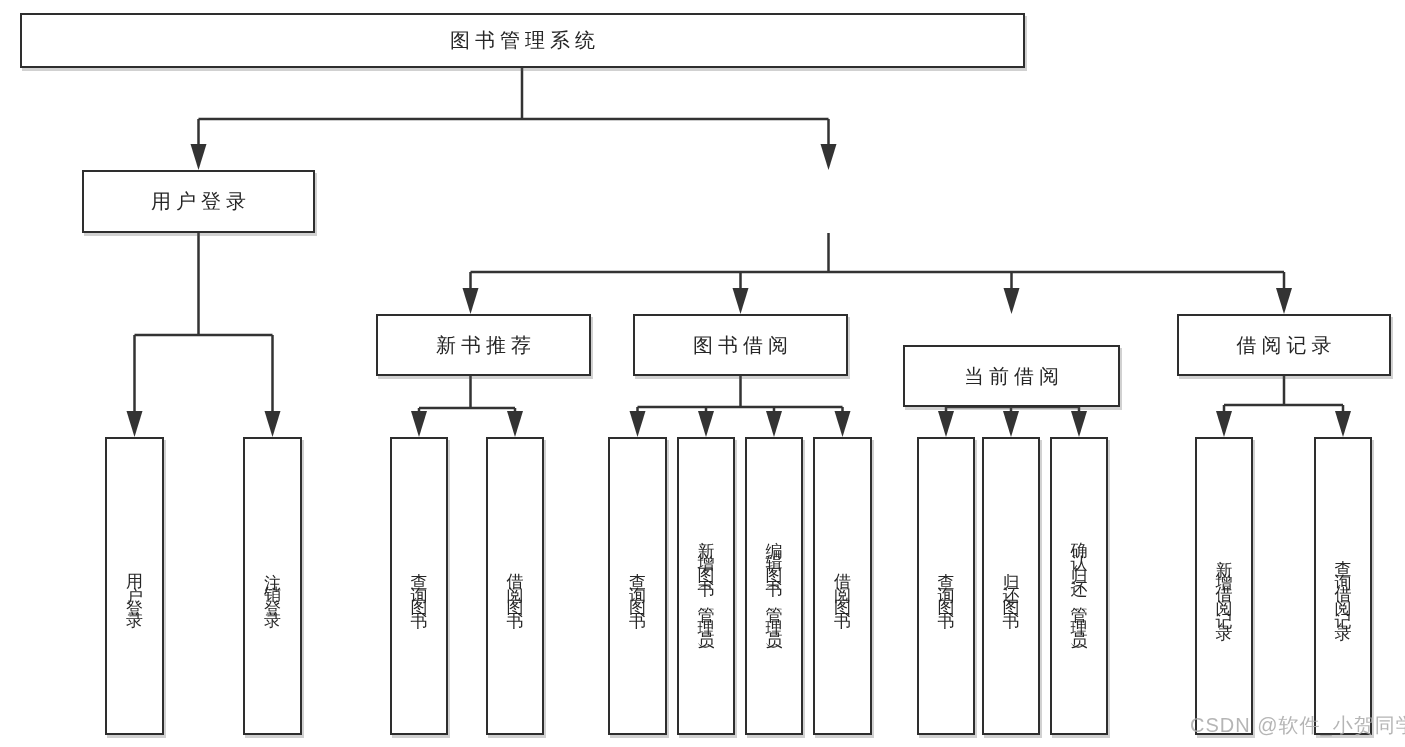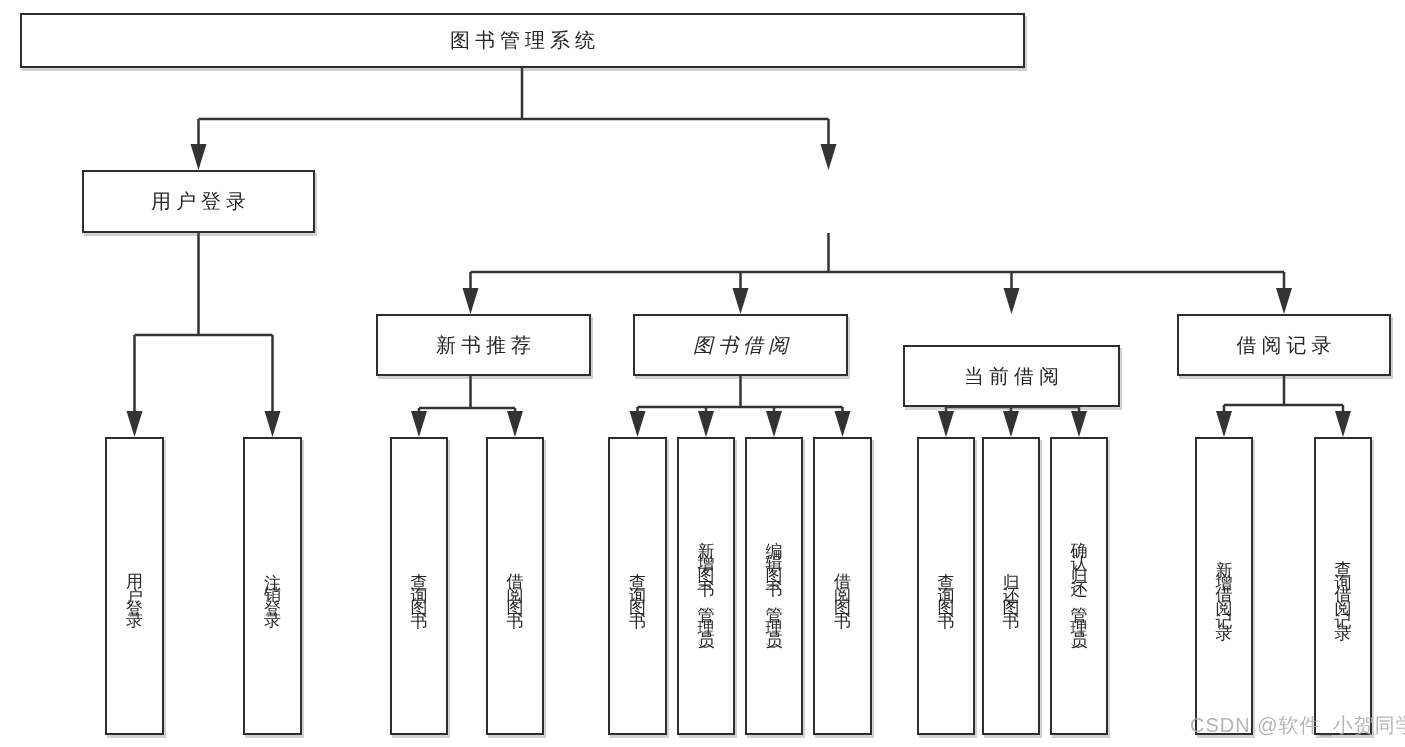--- a/index.html
+++ b/index.html
@@ -98,21 +98,21 @@
       <polygon points="1216,411 1232,411 1224,437"></polygon>
       <polygon points="1335,411 1351,411 1343,437"></polygon>
     </g>
   </svg>
 
   <div class="node h-node" style="left:20px; top:13px; width:1005px; height:55px;">图书管理系统</div>
 
   <div class="node h-node" style="left:82px; top:170px; width:233px; height:63px;">用户登录</div>
 
   <div class="node h-node" style="left:376px; top:314px; width:215px; height:62px;">新书推荐</div>
-  <div class="node h-node" style="left:633px; top:314px; width:215px; height:62px;font-style:italic;">图书借阅</div>
+  <div class="node h-node" style="left:633px; top:314px; width:215px; height:62px;">图书借阅</div>
   <div class="node h-node" style="left:903px; top:314px; width:217px; height:62px;margin-top:31px;">当前借阅</div>
   <div class="node h-node" style="left:1177px; top:314px; width:214px; height:62px;">借阅记录</div>
 
   <div class="node v-node" style="left:105px; top:437px; width:59px; height:298px;">
     <span>用户登录</span>
   </div>
   <div class="node v-node" style="left:243px; top:437px; width:59px; height:298px;">
     <span>注销登录</span>
   </div>
 

